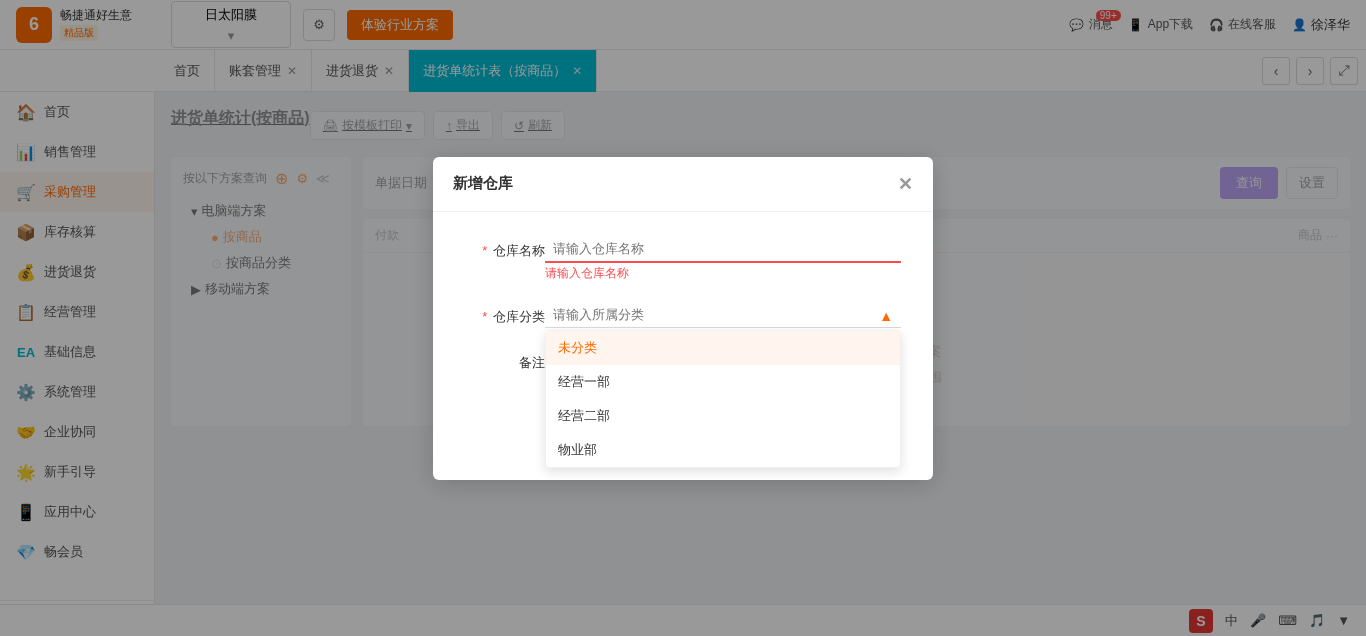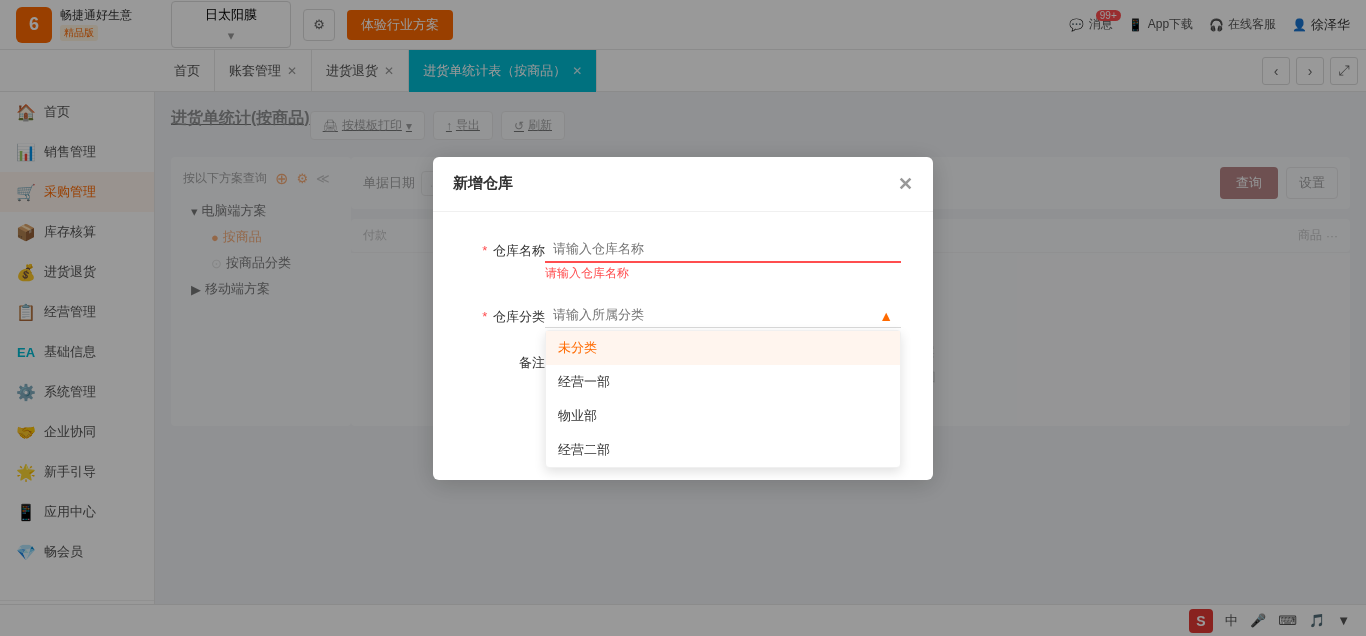--- a/index.html
+++ b/index.html
@@ -161,21 +161,21 @@
       font-size: 16px; font-weight: bold; color: #333;
       margin-bottom: 14px;
     }
     .btn-outline {
       border: 1px solid #ddd; background: #fff;
       padding: 5px 12px; border-radius: 4px;
       cursor: pointer; color: #555; font-size: 12px;
       display: flex; align-items: center; gap: 4px;
     }
     .btn-primary {
-      background: #7f1d1d; color: #fff;
+      background: #8b5cf6; color: #fff;
       border: none; border-radius: 4px;
       padding: 6px 16px; cursor: pointer; font-size: 13px;
     }
     .btn-default {
       background: #fff; color: #555;
       border: 1px solid #ddd; border-radius: 4px;
       padding: 6px 12px; cursor: pointer; font-size: 13px;
     }
     .filter-header {
       display: flex; align-items: center;
@@ -457,21 +457,21 @@
             <span>↑</span>
             <span>导出</span>
           </button>
           <button class="btn-outline">
             <span>↺</span>
             <span>刷新</span>
           </button>
         </div>
       </div>
 
-      <div style="display:flex; gap:0;">
+      <div style="display:flex; gap:12px;">
 
         <div style="width:180px; background:#fff; border-radius:4px; padding:12px; flex-shrink:0;">
           <div class="filter-header">
             <span style="font-size:12px;color:#555;">按以下方案查询</span>
             <span style="color:#ff6a00; cursor:pointer; font-size:16px;">⊕</span>
             <span style="color:#ff6a00; cursor:pointer;">⚙</span>
             <span style="color:#999; cursor:pointer;">≪</span>
           </div>
           <div class="filter-tree">
             <div class="filter-tree-item">
@@ -566,22 +566,22 @@
           <span class="required">*</span>
           <span>仓库分类</span>
         </div>
         <div class="form-field">
           <input class="form-input-select" type="text" placeholder="请输入所属分类" style="">
           <span class="chevron-up">▲</span>
           
           <div class="dropdown-list">
             <div class="dropdown-item selected">未分类</div>
             <div class="dropdown-item">经营一部</div>
+            <div class="dropdown-item">经营二部</div>
             <div class="dropdown-item">物业部</div>
-            <div class="dropdown-item">经营二部</div>
           </div>
         </div>
       </div>
 
       <div class="form-row">
         <div class="form-label">备注</div>
         <div class="form-field">
           <input class="form-input" type="text" placeholder="" style="">
         </div>
       </div>

